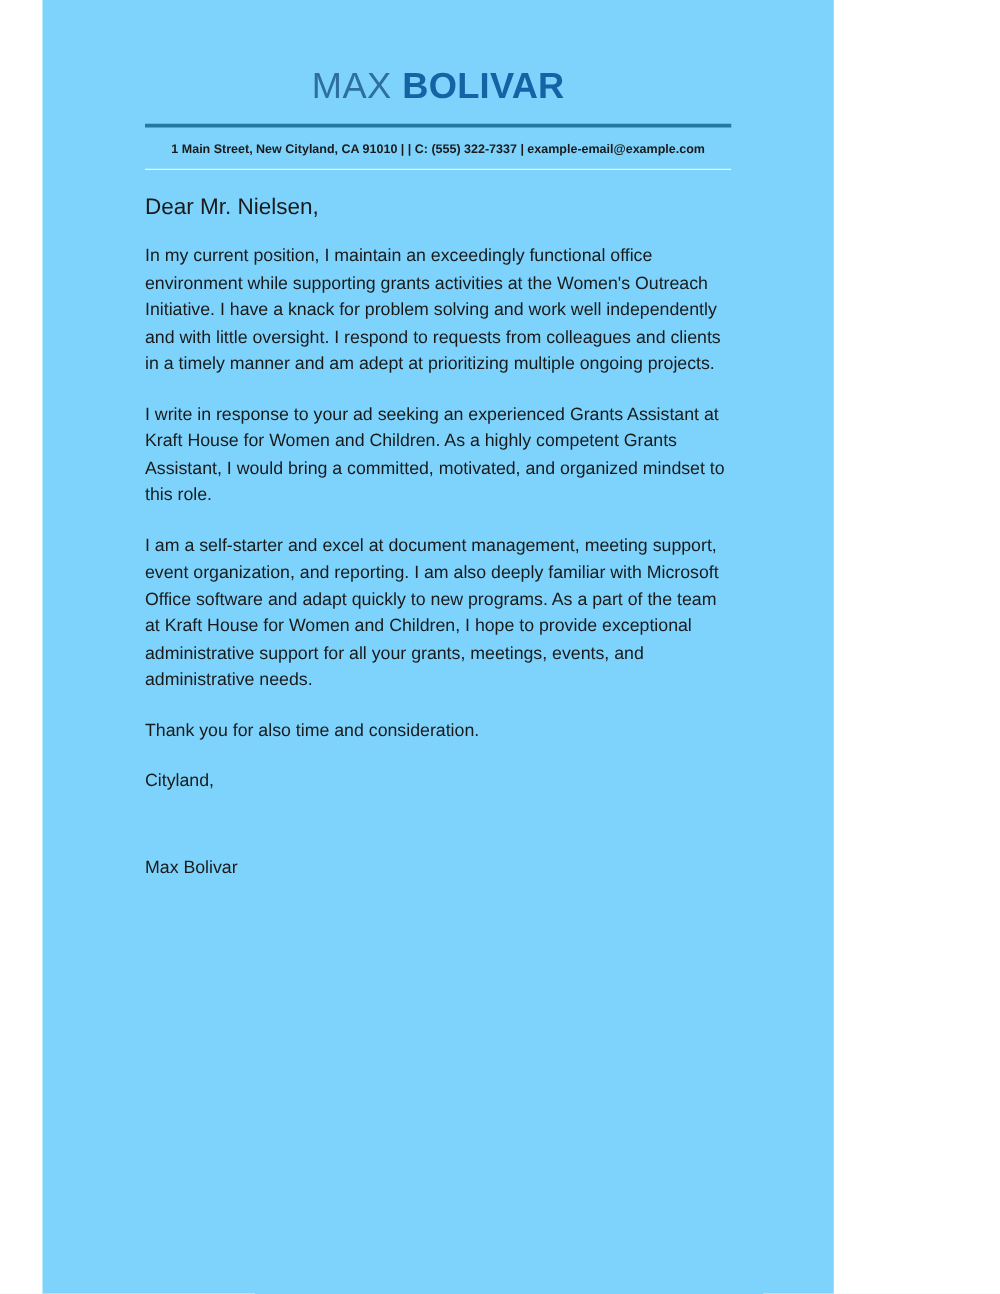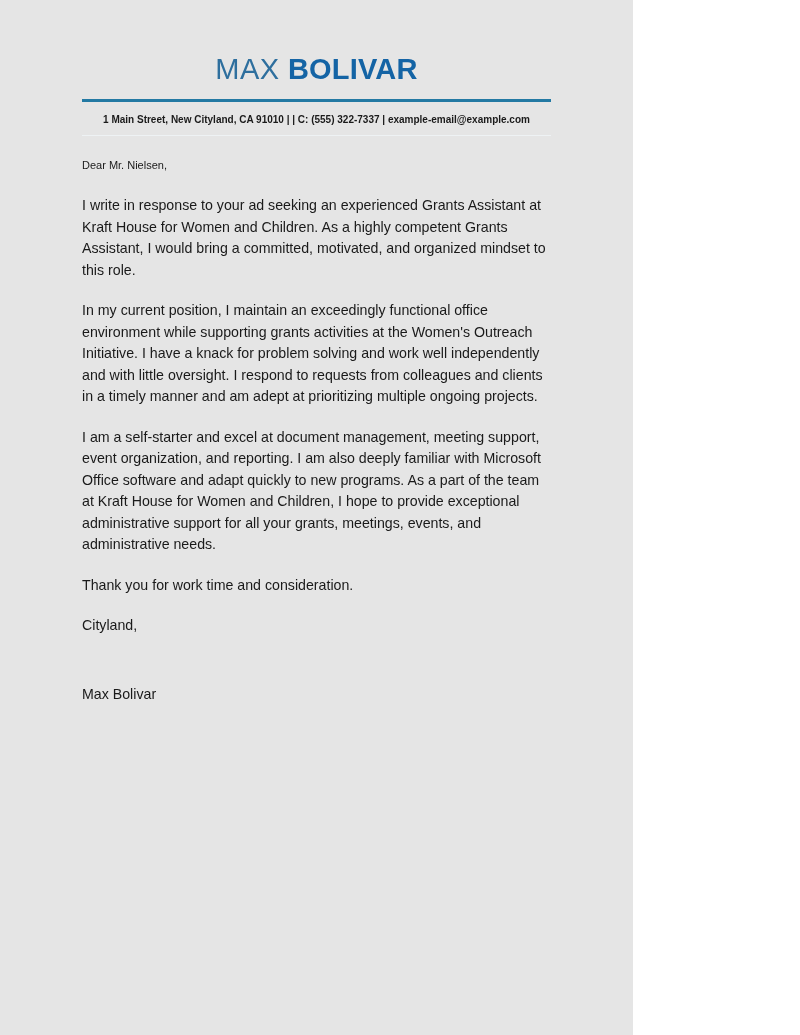--- a/index.html
+++ b/index.html
@@ -11,22 +11,23 @@
     width: 800px;
     height: 1035px;
     font-family: "Liberation Sans", sans-serif;
     color: #1a1a1a;
     overflow: hidden;
   }
   .page {
     position: relative;
     width: 633px;
     height: 1035px;
-    background: #e5e5e5;
+    background: #7dd3fc;
     box-sizing: border-box;
+    margin-left: 34px;
   }
   .letterhead {
     padding: 52px 82px 0 82px;
   }
   .name-line {
     text-align: center;
     font-size: 29px;
     line-height: 34px;
     letter-spacing: 0.4px;
     white-space: nowrap;
@@ -58,21 +59,21 @@
   .faint-rule {
     margin-top: 5px;
     height: 1px;
     background: #eef2f4;
     width: 100%;
   }
   .body-wrap {
     padding: 0 84px 0 82px;
   }
   .salutation {
-    font-size: 11px;
+    font-size: 18px;
     line-height: 21px;
     margin-top: 19px;
   }
   .para {
     font-size: 14.2px;
     line-height: 21.5px;
     margin-top: 19px;
     text-align: left;
   }
   .closing {
@@ -102,28 +103,28 @@
     <div class="contact-line">1 Main Street, New Cityland, CA 91010 | | C: (555) 322-7337 | example-email@example.com</div>
 
     <div class="faint-rule"></div>
 
   </div>
 
   <div class="body-wrap">
 
     <div class="salutation">Dear Mr. Nielsen,</div>
 
+    <div class="para">In my current position, I maintain an exceedingly functional office environment while supporting grants activities at the Women's Outreach Initiative. I have a knack for problem solving and work well independently and with little oversight. I respond to requests from colleagues and clients in a timely manner and am adept at prioritizing multiple ongoing projects.</div>
+
     <div class="para">I write in response to your ad seeking an experienced Grants Assistant at Kraft House for Women and Children. As a highly competent Grants Assistant, I would bring a committed, motivated, and organized mindset to this role.</div>
-
-    <div class="para">In my current position, I maintain an exceedingly functional office environment while supporting grants activities at the Women's Outreach Initiative. I have a knack for problem solving and work well independently and with little oversight. I respond to requests from colleagues and clients in a timely manner and am adept at prioritizing multiple ongoing projects.</div>
 
     <div class="para">I am a self-starter and excel at document management, meeting support, event organization, and reporting. I am also deeply familiar with Microsoft Office software and adapt quickly to new programs. As a part of the team at Kraft House for Women and Children, I hope to provide exceptional administrative support for all your grants, meetings, events, and administrative needs.</div>
 
 
-    <div class="closing">Thank you for work time and consideration.</div>
+    <div class="closing">Thank you for also time and consideration.</div>
 
     <div class="closing">Cityland,</div>
 
     <div class="signature">Max Bolivar</div>
 
   </div>
 
 </div>
 
 </body></html>

